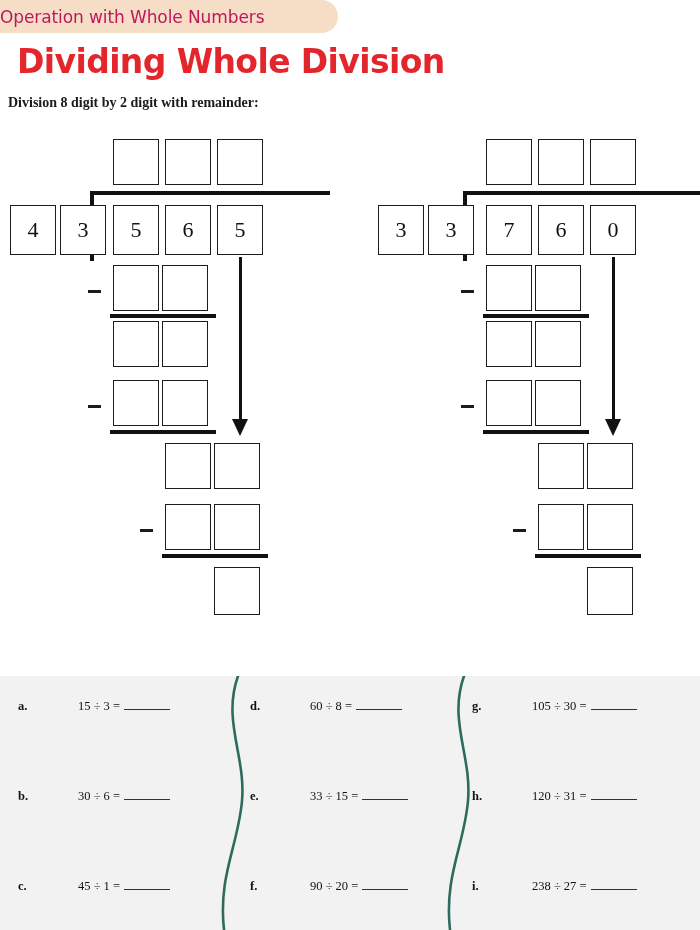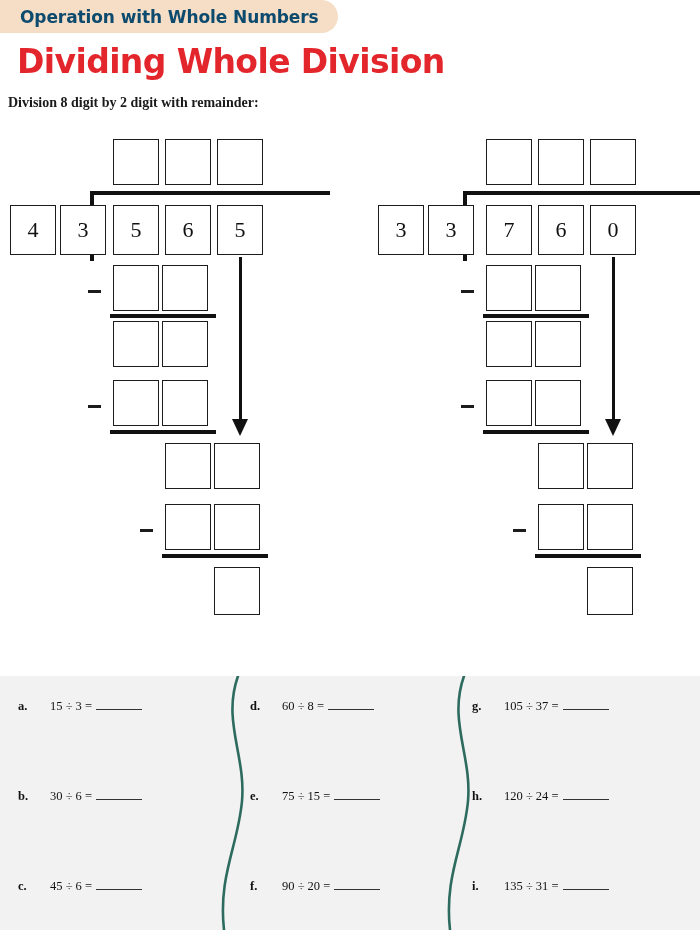--- a/index.html
+++ b/index.html
@@ -22,25 +22,25 @@
     top: 0;
     width: 338px;
     height: 33px;
     background: #f5ddc6;
     border-top-right-radius: 17px;
     border-bottom-right-radius: 17px;
     display: flex;
     align-items: center;
   }
   .banner-text {
-    margin-left: 20px;
+    margin-left: 0;
     font-family: "DejaVu Sans", sans-serif;
     font-size: 17px;
-    font-weight: bold;
-    color: #0c4a6e;
+    font-weight: normal;
+    color: #be185d;
     letter-spacing: -0.1px;
     white-space: nowrap;
   }
   .main-title {
     position: absolute;
     left: 17px;
     top: 42px;
     font-family: "DejaVu Sans", sans-serif;
     font-size: 33px;
     font-weight: bold;
@@ -164,20 +164,21 @@
     font-family: "Liberation Serif", serif;
     font-size: 12.5px;
     font-weight: bold;
     color: #111111;
     width: 32px;
   }
   .ex-expr {
     font-family: "Liberation Serif", serif;
     font-size: 12.5px;
     color: #111111;
+    margin-left: 28px;
   }
   .ex-blank {
     display: inline-block;
     width: 46px;
     border-bottom: 1.1px solid #333333;
     margin-left: 4px;
     vertical-align: bottom;
     height: 11px;
   }
 
@@ -299,57 +300,57 @@
       <span class="ex-expr">15 ÷ 3 =</span>
       <span class="ex-blank"></span>
     </div>
     <div class="ex-item r2" style="left:18px;">
       <span class="ex-label">b.</span>
       <span class="ex-expr">30 ÷ 6 =</span>
       <span class="ex-blank"></span>
     </div>
     <div class="ex-item r3" style="left:18px;">
       <span class="ex-label">c.</span>
-      <span class="ex-expr">45 ÷ 6 =</span>
+      <span class="ex-expr">45 ÷ 1 =</span>
       <span class="ex-blank"></span>
     </div>
   </div>
 
   <div class="ex-col c2">
     <div class="ex-item r1" style="left:18px;">
       <span class="ex-label">d.</span>
       <span class="ex-expr">60 ÷ 8 =</span>
       <span class="ex-blank"></span>
     </div>
     <div class="ex-item r2" style="left:18px;">
       <span class="ex-label">e.</span>
-      <span class="ex-expr">75 ÷ 15 =</span>
+      <span class="ex-expr">33 ÷ 15 =</span>
       <span class="ex-blank"></span>
     </div>
     <div class="ex-item r3" style="left:18px;">
       <span class="ex-label">f.</span>
       <span class="ex-expr">90 ÷ 20 =</span>
       <span class="ex-blank"></span>
     </div>
   </div>
 
   <div class="ex-col c3">
     <div class="ex-item r1" style="left:18px;">
       <span class="ex-label">g.</span>
-      <span class="ex-expr">105 ÷ 37 =</span>
+      <span class="ex-expr">105 ÷ 30 =</span>
       <span class="ex-blank"></span>
     </div>
     <div class="ex-item r2" style="left:18px;">
       <span class="ex-label">h.</span>
-      <span class="ex-expr">120 ÷ 24 =</span>
+      <span class="ex-expr">120 ÷ 31 =</span>
       <span class="ex-blank"></span>
     </div>
     <div class="ex-item r3" style="left:18px;">
       <span class="ex-label">i.</span>
-      <span class="ex-expr">135 ÷ 31 =</span>
+      <span class="ex-expr">238 ÷ 27 =</span>
       <span class="ex-blank"></span>
     </div>
   </div>
 
   <svg class="wave w1" viewBox="0 0 40 254" preserveAspectRatio="none">
     <path d="M26,0 C10,45 34,80 30,125 C26,170 6,200 12,254" fill="none" stroke="#2d6b5f" stroke-width="2.6" stroke-linecap="round"></path>
   </svg>
   <svg class="wave w2" viewBox="0 0 40 254" preserveAspectRatio="none">
     <path d="M26,0 C10,45 34,80 30,125 C26,170 6,200 12,254" fill="none" stroke="#2d6b5f" stroke-width="2.6" stroke-linecap="round"></path>
   </svg>

